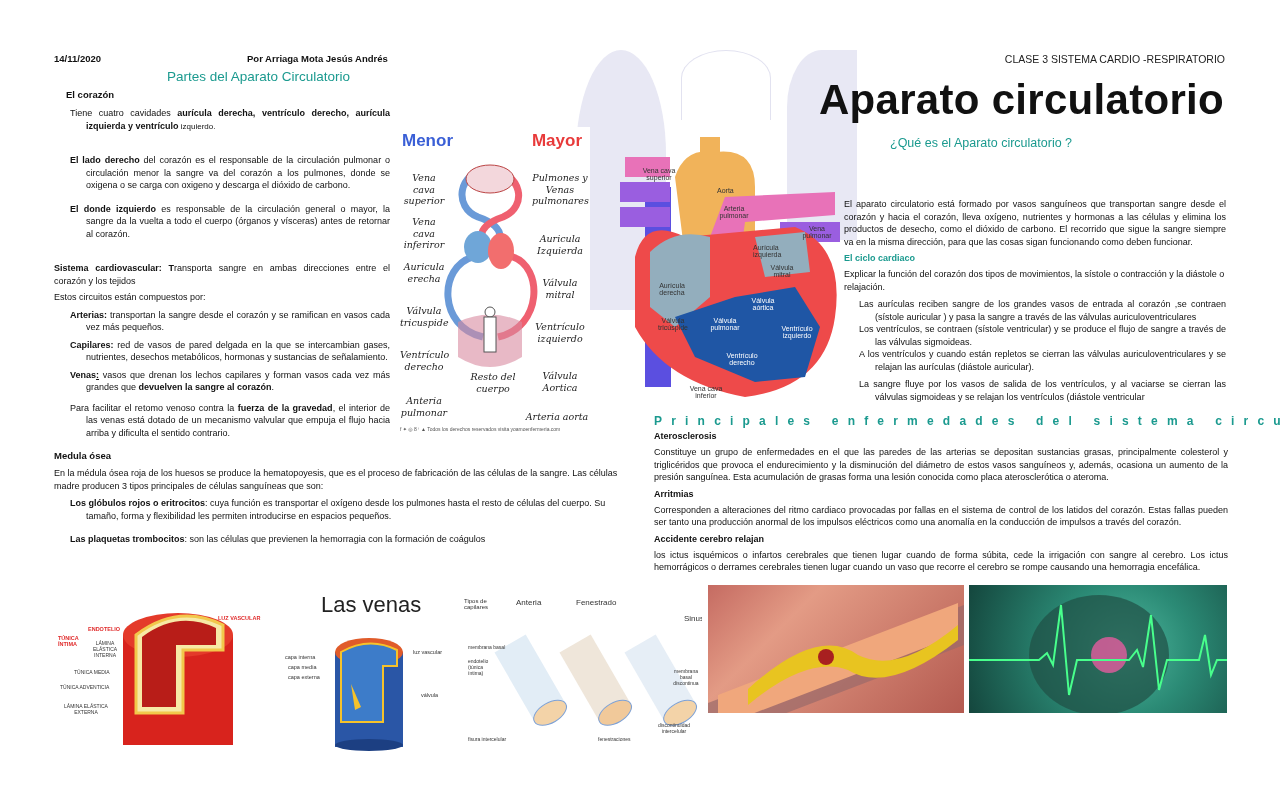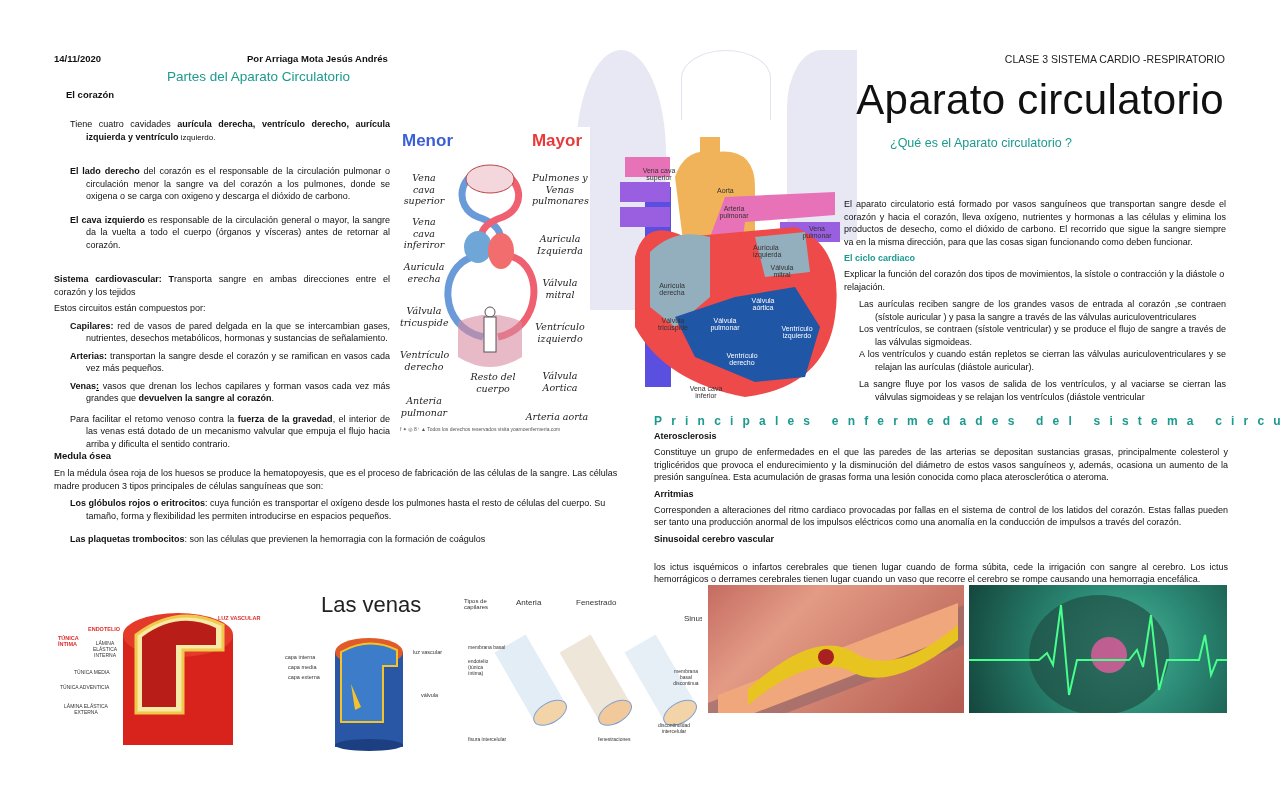--- a/index.html
+++ b/index.html
@@ -12,21 +12,21 @@
   .hdr-date { left: 54px; top: 53px; font-size: 9.5px; font-weight: bold; }
   .hdr-author { left: 247px; top: 53px; font-size: 9.5px; font-weight: bold; }
   .section-title { color: #1b9a8f; }
   .left-title { left: 167px; top: 69px; font-size: 13.5px; }
   .h-bold { font-weight: bold; font-size: 9.5px; }
   p.para { font-size: 9px; line-height: 12.5px; text-align: justify; }
   p.hang { padding-left: 16px; text-indent: -16px; }
   b { font-weight: bold; }
   .col-left { left: 54px; width: 336px; }
   .teal-link { color: #1b9a8f; font-weight: bold; font-size: 9.5px; }
-  .big-title { right: 56px; top: 76px; font-size: 42px; font-weight: normal; letter-spacing: 0.3px; }
+  .big-title { right: 56px; top: 76px; font-size: 42px; font-weight: bold; letter-spacing: 0.3px; }
   .clase { right: 55px; top: 53px; font-size: 10.5px; color: #222; }
   .spaced { left: 654px; top: 414px; width: 574px; font-size: 12px; font-weight: bold; color: #1b9a8f; letter-spacing: 9.2px; white-space: nowrap; }
   .img-box { position: absolute; overflow: hidden; }
   .lbl { position: absolute; font-size: 7px; color: #333; white-space: nowrap; }
   .cur { font-family: "DejaVu Serif", serif; font-style: italic; font-size: 9.5px; color: #222; line-height: 11.5px; text-align: center; position: absolute; }
 </style>
 </head>
 <body>
 
 <div class="deco fill" style="left:576px; top:50px; width:90px; height:260px;"></div>
@@ -34,33 +34,33 @@
 <div class="deco fill" style="left:787px; top:50px; width:70px; height:190px; border-radius:50% 0 0 0 / 30% 0 0 0;"></div>
 
 <div class="abs hdr-date">14/11/2020</div>
 <div class="abs hdr-author">Por Arriaga Mota Jesús Andrés</div>
 <div class="abs clase">CLASE 3 SISTEMA CARDIO -RESPIRATORIO</div>
 <div class="abs big-title">Aparato circulatorio</div>
 
 <div class="abs section-title left-title">Partes del Aparato Circulatorio</div>
 
 <div class="abs col-left" style="top:89px;">
-  <div class="h-bold" style="margin-bottom:18px;padding-left:12px;">El corazón</div>
+  <div class="h-bold" style="margin-bottom:7px;padding-left:12px;">El corazón</div>
   <p class="para hang" style="padding-left:32px; text-indent:-16px;"><span>Tiene cuatro cavidades </span><b>aurícula derecha, ventrículo derecho,  aurícula izquierda y ventrículo</b><span style="font-size:8px"> izquierdo.</span></p>
 
   <p class="para hang" style="margin-top:21px; padding-left:32px; text-indent:-16px;"><b>El lado derecho</b><span> del corazón es el  responsable de la circulación pulmonar o circulación  menor la sangre va del corazón  a los  pulmones, donde se oxigena o se  carga con oxigeno y descarga el dióxido  de carbono.</span></p>
 
-  <p class="para hang" style="margin-top:11px; padding-left:32px; text-indent:-16px;"><b>El cava izquierdo</b><span> es responsable de la circulación general o  mayor, la sangre da la vuelta a  todo el cuerpo (órganos y vísceras) antes de retornar al corazón.</span></p>
+  <p class="para hang" style="margin-top:11px; padding-left:32px; text-indent:-16px;"><b>El donde izquierdo</b><span> es responsable de la circulación general o  mayor, la sangre da la vuelta a  todo el cuerpo (órganos y vísceras) antes de retornar al corazón.</span></p>
 
   <p class="para" style="margin-top:22px;"><b>Sistema cardiovascular:</b> <b>T</b><span>ransporta sangre  en ambas direcciones entre el corazón y  los tejidos</span></p>
 
   <p class="para" style="margin-top:4px;">Estos circuitos están compuestos por:</p>
 
+  <p class="para hang" style="margin-top:5px; padding-left:32px; text-indent:-16px;"><b>Arterias:</b><span> transportan la sangre desde el  corazón y se ramifican en vasos cada vez  más pequeños.</span></p>
   <p class="para hang" style="margin-top:5px; padding-left:32px; text-indent:-16px;"><b>Capilares:</b><span> red de vasos de pared delgada en  la que se intercambian gases, nutrientes,   desechos metabólicos, hormonas y   sustancias de señalamiento.</span></p>
-  <p class="para hang" style="margin-top:5px; padding-left:32px; text-indent:-16px;"><b>Arterias:</b><span> transportan la sangre desde el  corazón y se ramifican en vasos cada vez  más pequeños.</span></p>
   <p class="para hang" style="margin-top:5px; padding-left:32px; text-indent:-16px;"><b>Venas</b><b style="text-decoration:underline">:</b><span> vasos que drenan los lechos capilares  y forman vasos cada vez más grandes que </span><b>devuelven la sangre al corazón</b><span>.</span></p>
   <p class="para hang" style="margin-top:8px; padding-left:32px; text-indent:-16px;"><span>Para facilitar el retomo venoso contra la </span><b>fuerza de la gravedad</b><span>, el interior de las venas está dotado de un mecanismo valvular que empuja el flujo hacia arriba y dificulta el sentido contrario.</span></p>
 </div>
 
 <div class="abs" style="left:54px; top:450px; width:580px;">
   <div class="h-bold" style="margin-bottom:6px;">Medula ósea</div>
   <p class="para" style="text-align:left;">En la médula ósea roja de  los huesos se produce la hematopoyesis, que es el proceso de fabricación de las células de la sangre. Las células madre producen 3 tipos principales de células sanguíneas que son:</p>
   <p class="para hang" style="margin-top:5px; padding-left:32px; text-indent:-16px; text-align:left;"><b>Los glóbulos rojos o eritrocitos</b><span>: cuya función es transportar el oxígeno desde los pulmones hasta el resto de células del cuerpo. Su tamaño, forma y flexibilidad les permiten introducirse en espacios pequeños.</span></p>
   <p class="para" style="margin-top:11px; padding-left:16px; text-align:left;"><b>Las plaquetas trombocitos</b><span>: son las células que previenen la hemorragia con la formación de coágulos</span></p>
 </div>
@@ -136,22 +136,22 @@
   <p class="para hang" style="margin-top:5px; padding-left:31px; text-indent:-16px;">La sangre fluye por los vasos de salida de los ventrículos, y al vaciarse se cierran las válvulas sigmoideas y se relajan los ventrículos (diástole ventricular</p>
 </div>
 
 <div class="abs spaced">Principales enfermedades del sistema circulatorio</div>
 
 <div class="abs" style="left:654px; top:431px; width:574px;">
   <div class="h-bold" style="font-size:9px;">Aterosclerosis</div>
   <p class="para" style="margin-top:5px;">Constituye un grupo de enfermedades en el que  las paredes de las arterias se  depositan   sustancias grasas, principalmente colesterol y triglicéridos que  provoca el endurecimiento y la disminución del diámetro de estos vasos sanguíneos y, además, ocasiona un aumento de la presión sanguínea. Esta acumulación de grasas forma una lesión conocida como placa aterosclerótica o ateroma.</p>
   <div class="h-bold" style="font-size:9px; margin-top:5px;">Arritmias</div>
   <p class="para" style="margin-top:5px;">Corresponden a alteraciones del ritmo cardiaco provocadas por fallas en el sistema de control de los latidos del corazón. Estas fallas pueden ser tanto una producción anormal de los impulsos eléctricos como una anomalía en la conducción de impulsos a través del corazón.</p>
-  <div class="h-bold" style="font-size:9px; margin-top:5px;">Sinusoidal cerebro vascular</div>
-  <p class="para" style="margin-top:17px;">los ictus isquémicos o infartos cerebrales que tienen lugar cuando de forma súbita, cede la irrigación con sangre al cerebro. Los ictus hemorrágicos o derrames cerebrales tienen lugar cuando un vaso que recorre el cerebro se rompe causando una hemorragia encefálica.</p>
+  <div class="h-bold" style="font-size:9px; margin-top:5px;">Accidente cerebro relajan</div>
+  <p class="para" style="margin-top:5px;">los ictus isquémicos o infartos cerebrales que tienen lugar cuando de forma súbita, cede la irrigación con sangre al cerebro. Los ictus hemorrágicos o derrames cerebrales tienen lugar cuando un vaso que recorre el cerebro se rompe causando una hemorragia encefálica.</p>
 </div>
 
 <div class="img-box" style="left:58px; top:595px; width:215px; height:150px;">
   <svg width="215" height="150">
     <rect x="65" y="40" width="110" height="110" fill="#d8231d"></rect>
     <ellipse cx="120" cy="40" rx="55" ry="22" fill="#e43a2a"></ellipse>
     <path d="M78,40 Q120,8 165,30 L165,55 L125,55 L125,118 L78,118 Z" fill="#f7e9a6" stroke="#f2c84b" stroke-width="3"></path>
     <path d="M84,42 Q120,15 158,33 L158,50 L118,50 L118,112 L84,112 Z" fill="#b81d18"></path>
   </svg>
   <div class="lbl" style="left:160px; top:20px; color:#e02b2b; font-weight:bold; font-size:5.5px;">LUZ VASCULAR</div>

